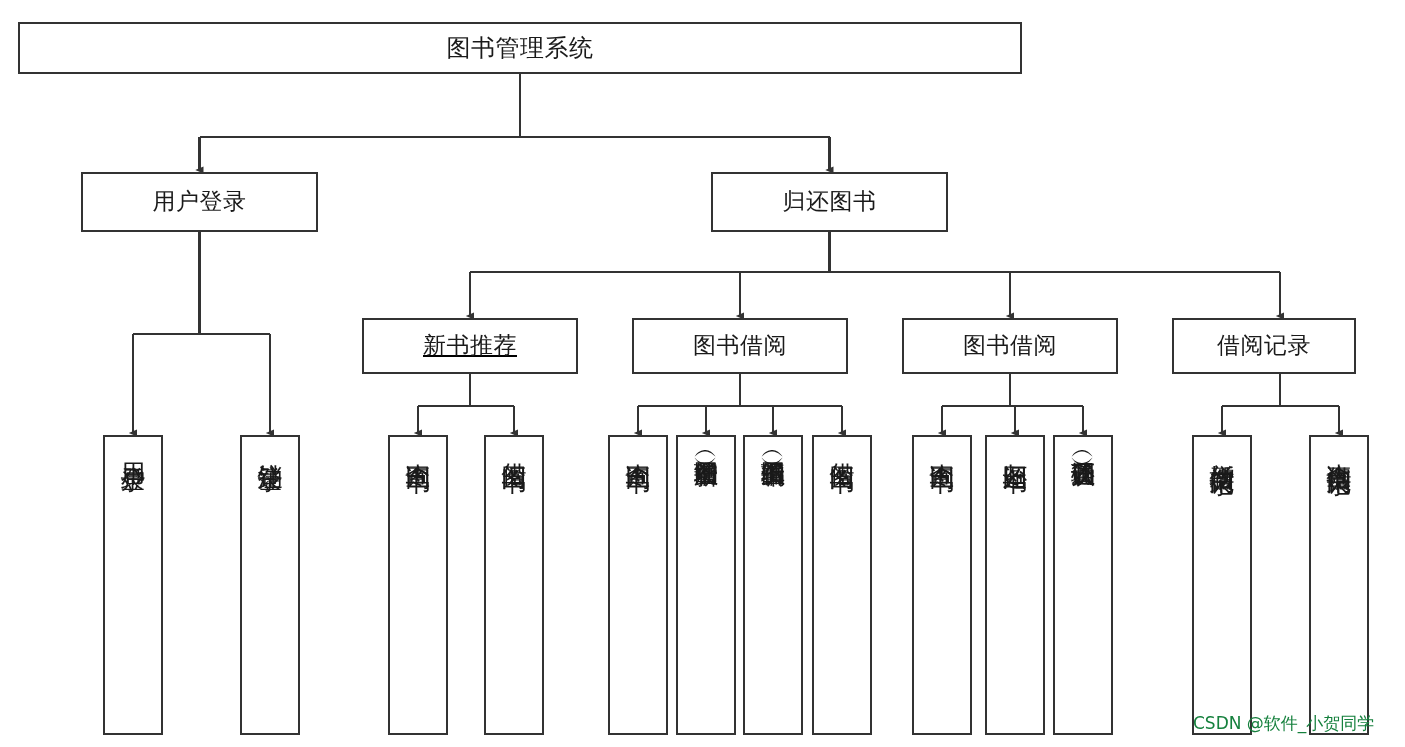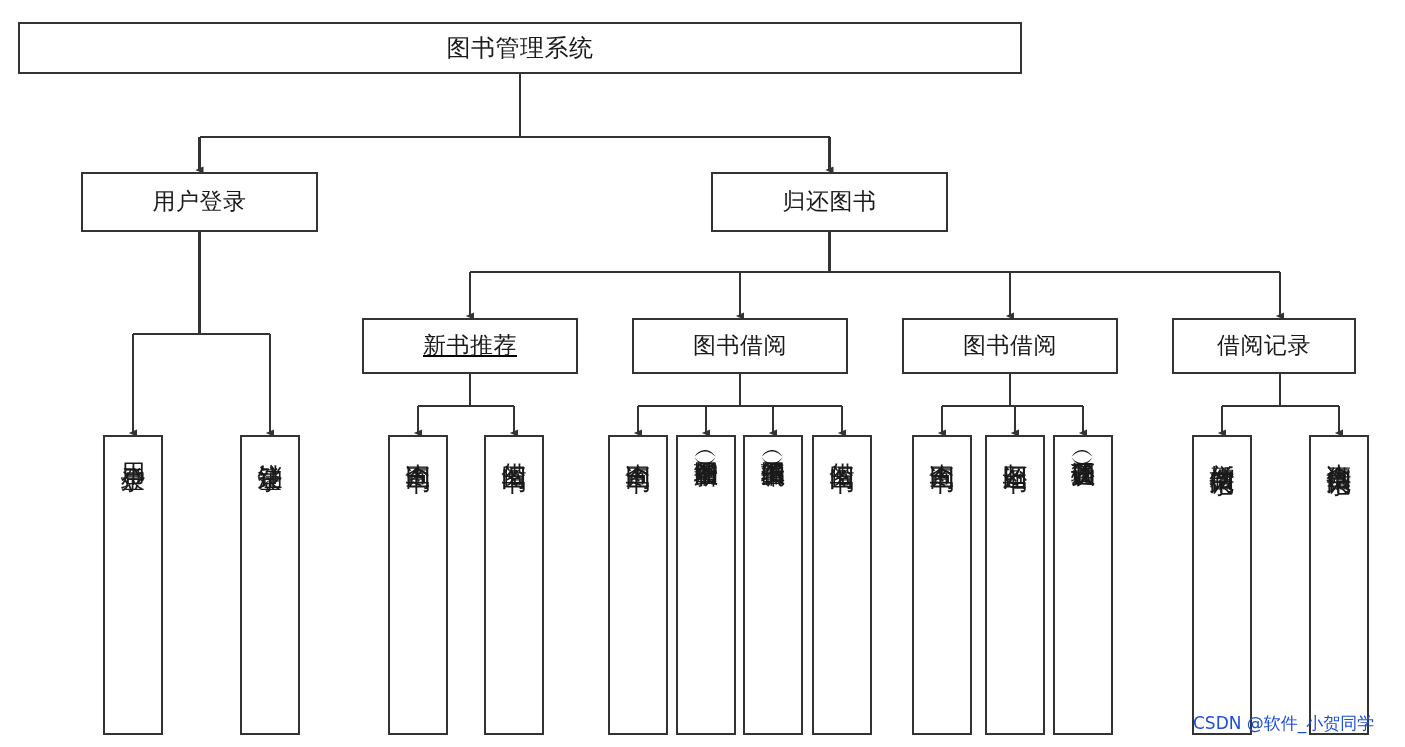--- a/index.html
+++ b/index.html
@@ -66,21 +66,21 @@
     font-size: 25px;
     line-height: 1.0;
     letter-spacing: 2px;
   }
   .node-box.vert.tall-text .node-label {
     font-size: 24px;
     letter-spacing: 0px;
   }
   #watermark {
     position: absolute;
-    color: #1d4ed8;
+    color: #15803d;
     font-size: 17px;
     white-space: nowrap;
     pointer-events: none;
   }
 </style>
 </head>
 <body>
 
 <div id="diagram-root">
   <svg id="connector-layer" viewBox="0 0 1405 747" width="1405" height="747" xmlns="http://www.w3.org/2000/svg">

